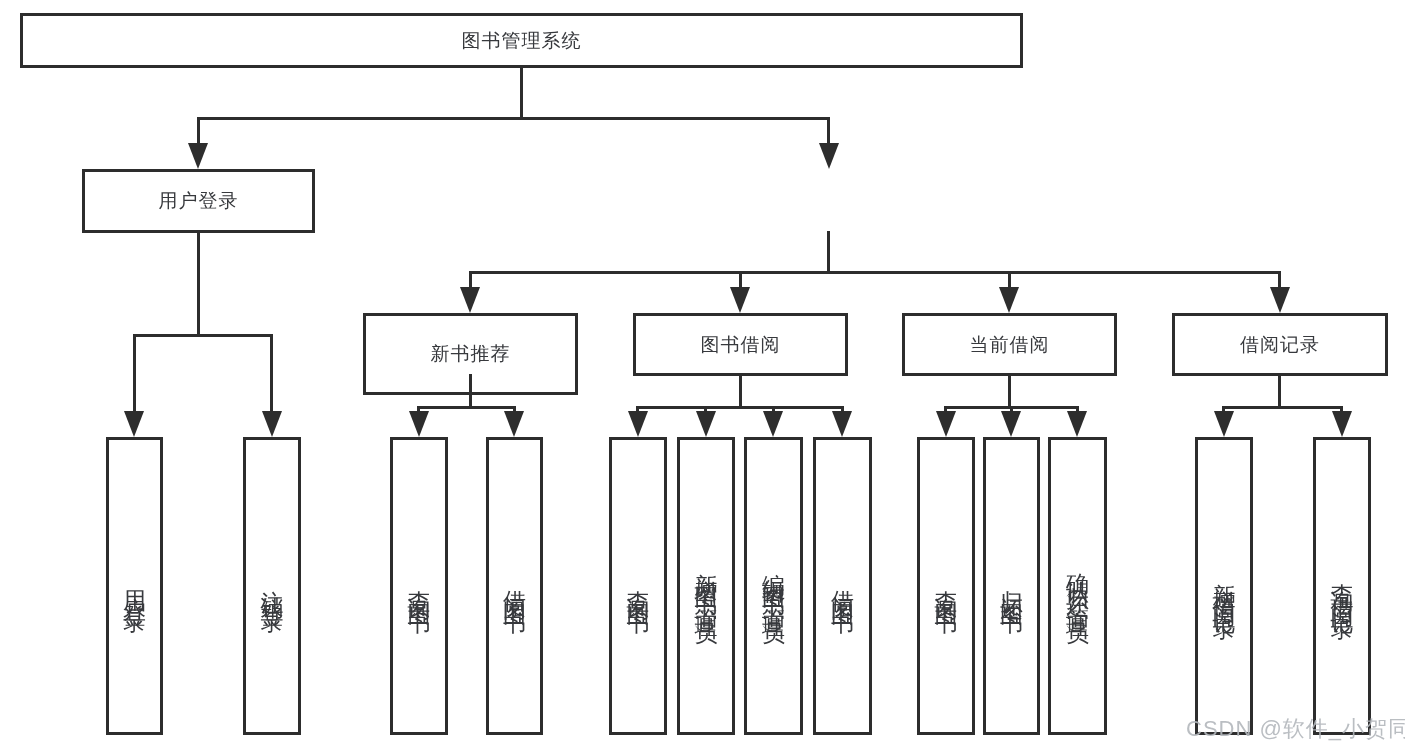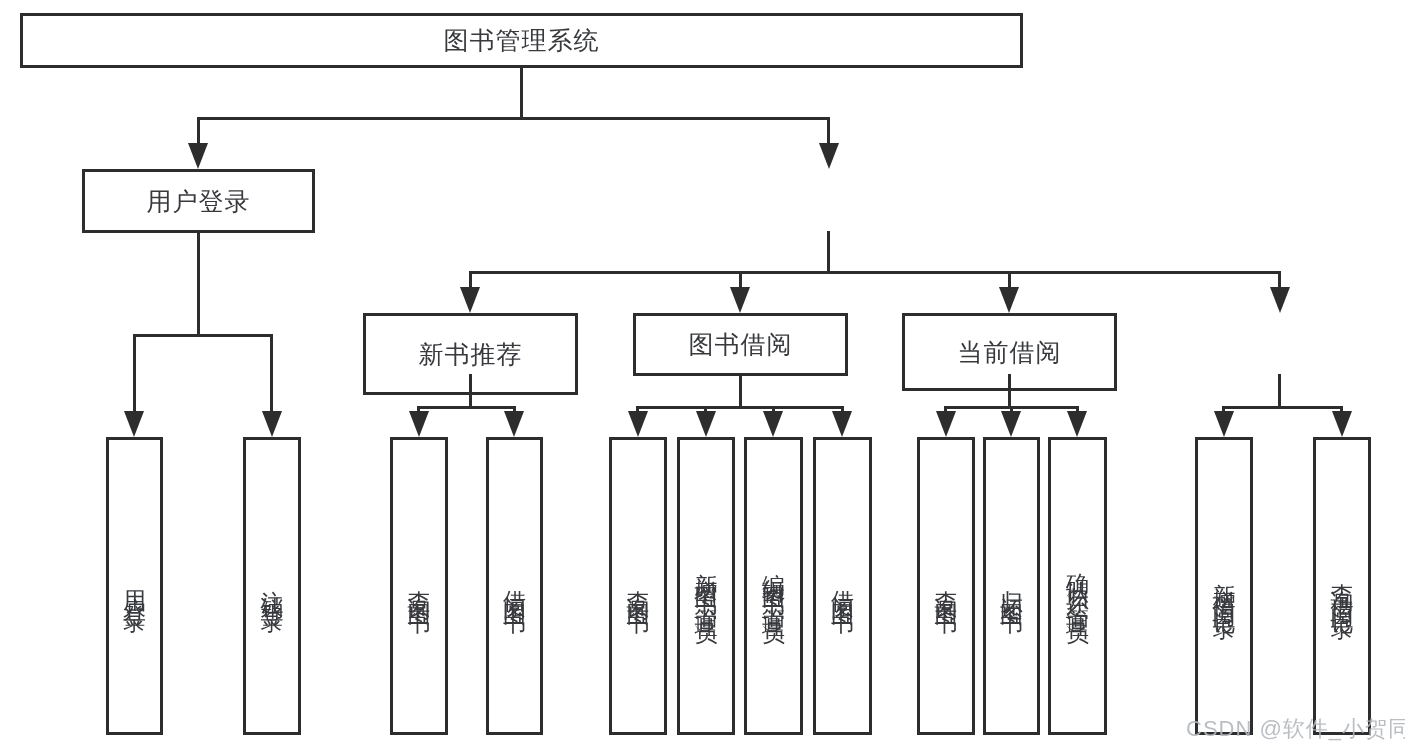--- a/index.html
+++ b/index.html
@@ -17,21 +17,21 @@
   }
   .box{
     position:absolute;
     box-sizing:border-box;
     border:3px solid var(--line);
     background:#ffffff;
     display:flex;align-items:center;justify-content:center;
     color:var(--text);
   }
   .hbox span{
-    font-size:25px;
+    font-size:19px;
     letter-spacing:1px;
     white-space:nowrap;
     color:var(--text);
   }
   .vbox span{
     writing-mode:vertical-rl;
     text-orientation:mixed;
     font-size:23px;
     letter-spacing:7px;
     color:var(--text);
@@ -92,22 +92,25 @@
   <div class="arrow" style="left:999px;top:287px"></div>
   <div class="v" style="left:1278px;top:271px;height:20px"></div>
   <div class="arrow" style="left:1270px;top:287px"></div>
 
   <div class="box hbox" style="left:363px;top:313px;width:215px;height:82px">
     <span>新书推荐</span>
   </div>
   <div class="box hbox" style="left:633px;top:313px;width:215px;height:63px">
     <span>图书借阅</span>
   </div>
-  <div class="box hbox" style="left:902px;top:313px;width:215px;height:78px">
+  <div class="box hbox" style="left:902px;top:313px;width:215px;height:63px">
     <span>当前借阅</span>
+  </div>
+  <div class="box hbox" style="left:1172px;top:313px;width:216px;height:63px">
+    <span>借阅记录</span>
   </div>
 
   <div class="v" style="left:469px;top:374px;height:35px"></div>
   <div class="h" style="left:417px;top:406px;width:99px"></div>
   <div class="v" style="left:417px;top:406px;height:10px"></div>
   <div class="arrow" style="left:409px;top:411px"></div>
   <div class="v" style="left:513px;top:406px;height:10px"></div>
   <div class="arrow" style="left:504px;top:411px"></div>
 
   <div class="v" style="left:739px;top:374px;height:35px"></div>

